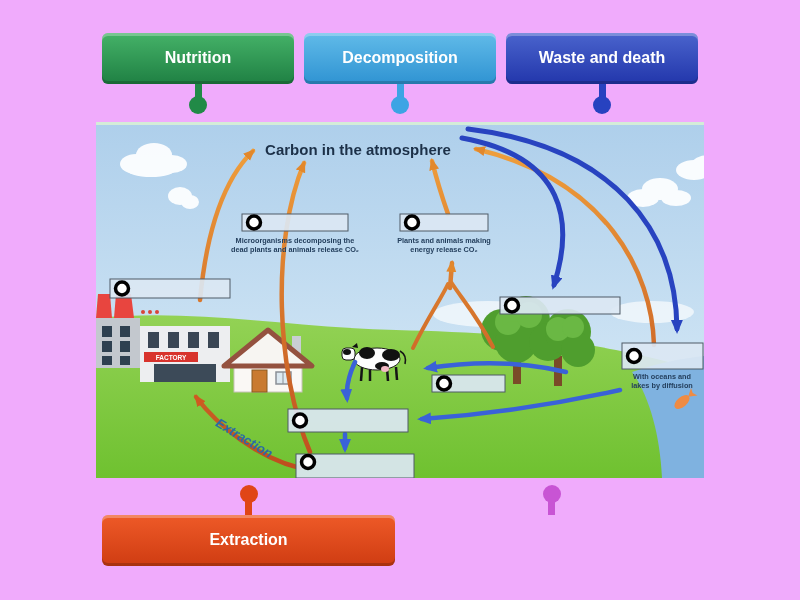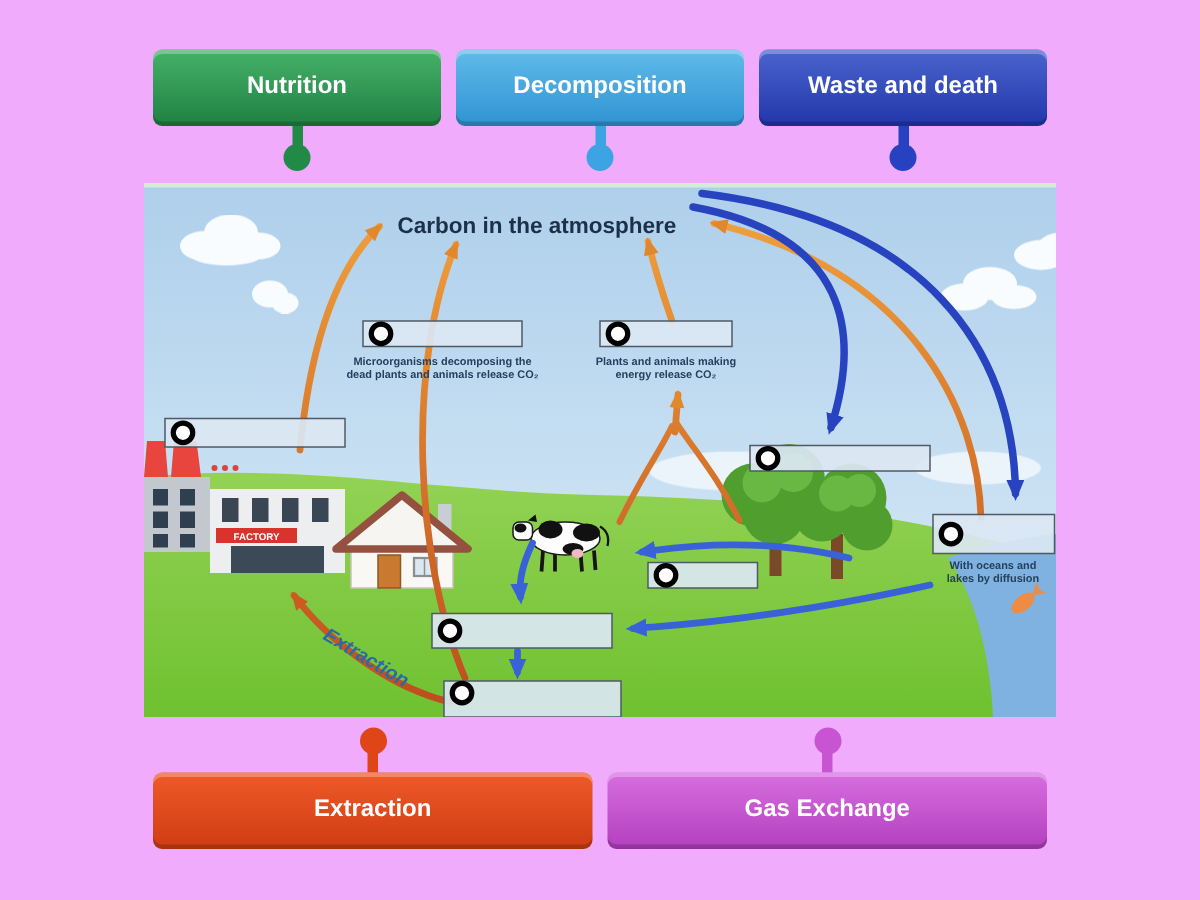--- a/index.html
+++ b/index.html
@@ -253,17 +253,16 @@
           <div class="pin-dot" style="background: rgb(224, 69, 23);"></div>
           <div class="pin-stem" style="background: rgb(224, 69, 23);"></div>
         </div>
     <div class="chip-btn" style="background: linear-gradient(rgb(238, 90, 40), rgb(207, 60, 18));">Extraction</div>
   </div>
   <div class="chip">
     <div class="pin pin-bot">
           <div class="pin-dot" style="background: rgb(200, 84, 212);"></div>
           <div class="pin-stem" style="background: rgb(200, 84, 212);"></div>
         </div>
-    <div class="chip-btn" style="background: linear-gradient(rgb(215, 110, 224), rgb(179, 63, 190));">Gas Exchange</div>
   </div>
 </div>
 
 </div>
 
 </body></html>

